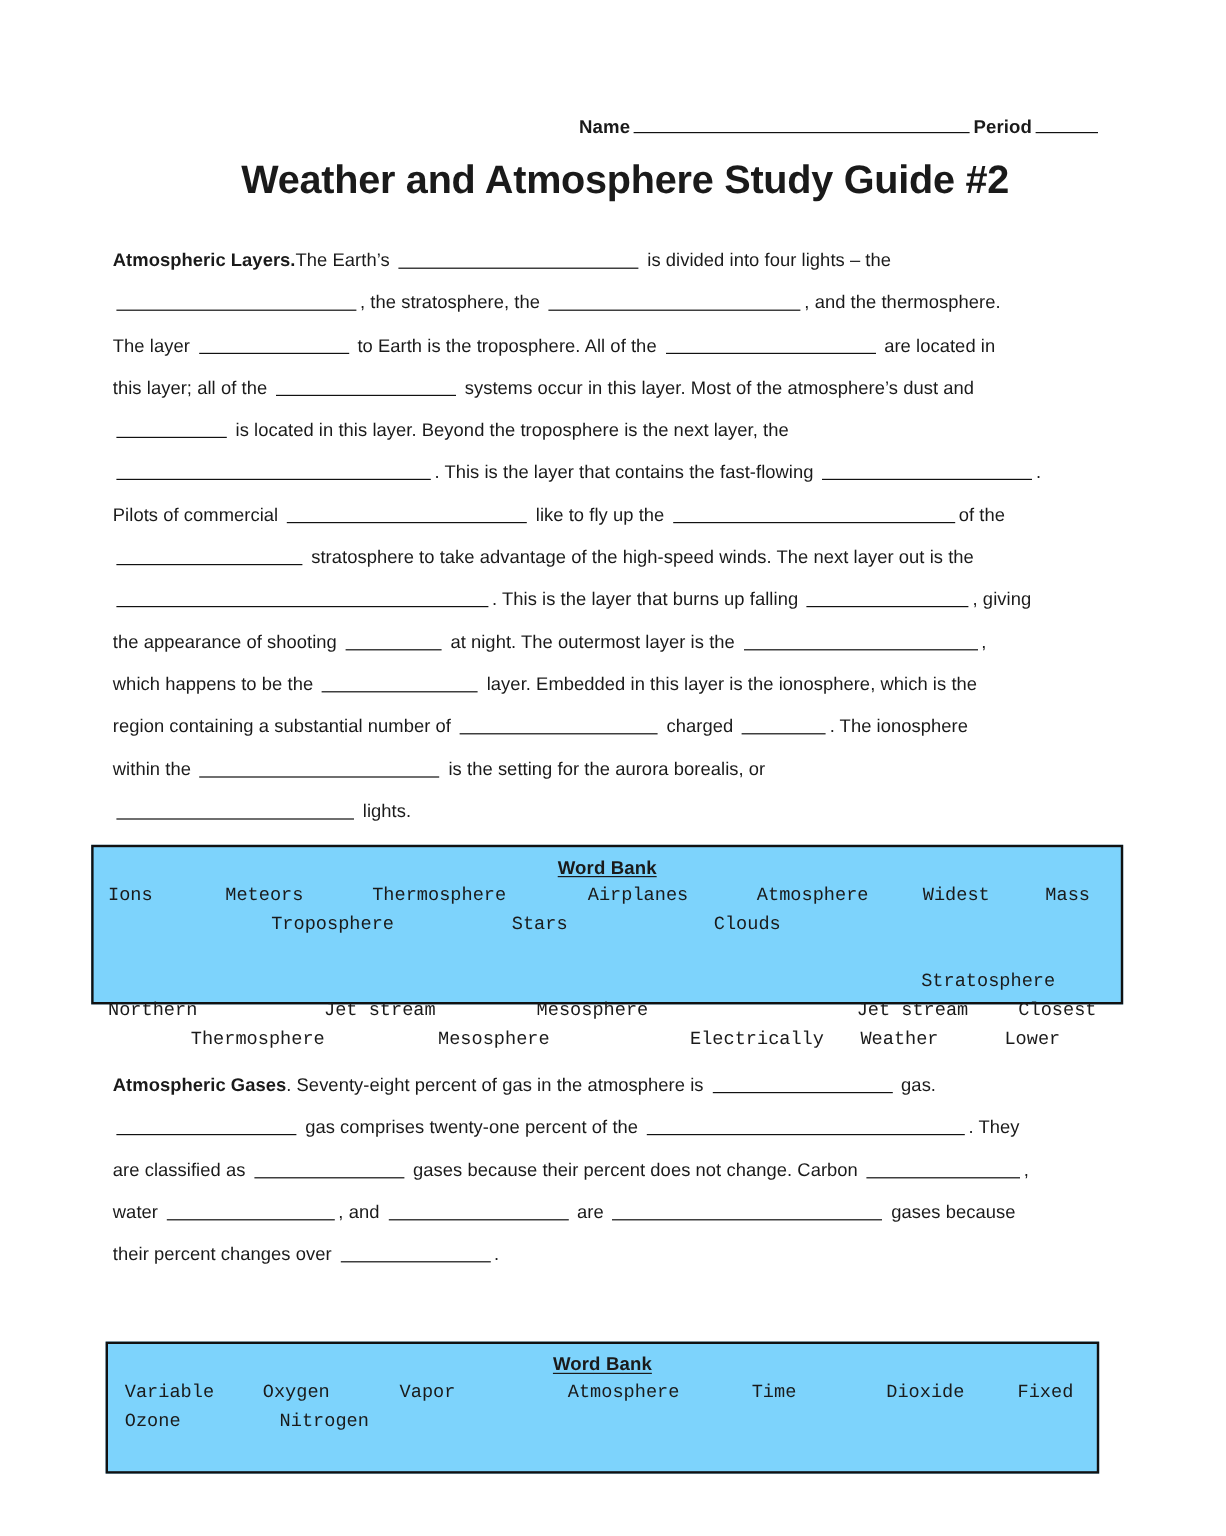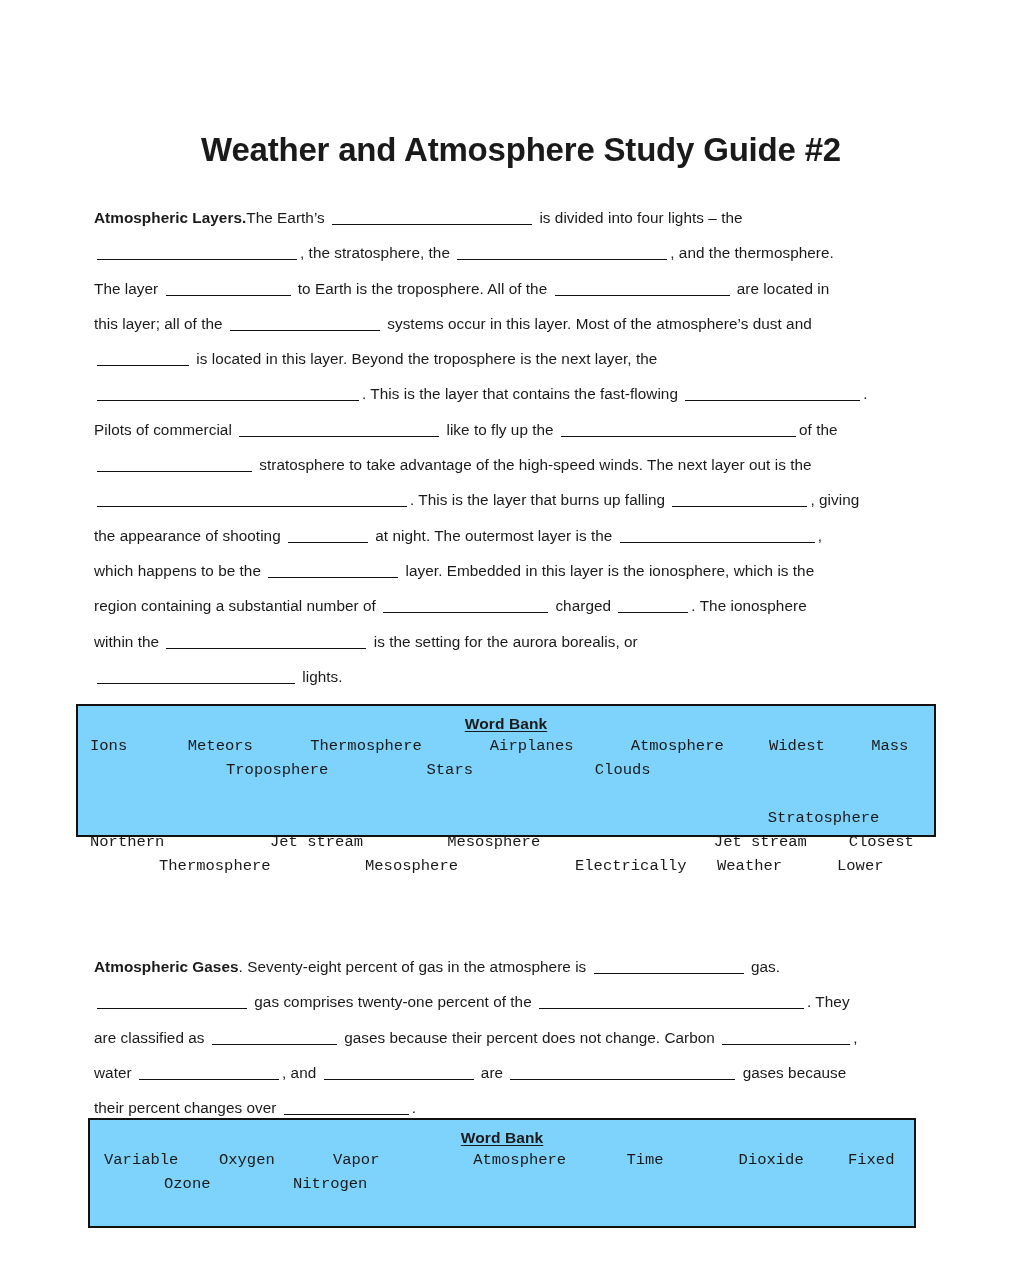--- a/index.html
+++ b/index.html
@@ -108,20 +108,26 @@
 
   
   #wordbank-2 { left: 88px; top: 1118px; width: 828px; height: 110px; }
   #wordbank-2 .wb-rows { padding: 1px 10px 0 14px; }
 </style>
 </head>
 <body>
 
 <div class="page">
 
+  <div class="name-row">
+    <span class="lbl">Name</span>
+    <span class="blank" style="width:280px"></span>
+    <span class="lbl">Period</span>
+    <span class="blank" style="width:52px"></span>
+  </div>
 
   <div class="doc-title">Weather and Atmosphere Study Guide #2</div>
 
   <div class="para" id="section-0" style="top:200px">
       <div class="line"><span class="sec-head">Atmospheric Layers.</span><span>The Earth’s </span><span class="blank" style="width: 200px;"></span><span> is divided into four lights – the</span></div>
       <div class="line"><span class="blank" style="width: 200px;"></span><span>, the stratosphere, the </span><span class="blank" style="width: 210px;"></span><span>, and the thermosphere.</span></div>
       <div class="line"><span>The layer </span><span class="blank" style="width: 125px;"></span><span> to Earth is the troposphere. All of the </span><span class="blank" style="width: 175px;"></span><span> are located in</span></div>
       <div class="line"><span>this layer; all of the </span><span class="blank" style="width: 150px;"></span><span> systems occur in this layer. Most of the atmosphere’s dust and</span></div>
       <div class="line"><span class="blank" style="width: 92px;"></span><span> is located in this layer. Beyond the troposphere is the next layer, the</span></div>
       <div class="line"><span class="blank" style="width: 262px;"></span><span>. This is the layer that contains the fast-flowing </span><span class="blank" style="width: 175px;"></span><span>.</span></div>
@@ -163,40 +169,40 @@
         <div class="wb-row">
           <span class="wb-word" style="width: 206px; margin-left: 69px;">Thermosphere</span>
           <span class="wb-word" style="width: 210px;">Mesosphere</span>
           <span class="wb-word" style="width: 142px;">Electrically</span>
           <span class="wb-word" style="width: 120px;">Weather</span>
           <span class="wb-word" style="width: 70px;">Lower</span>
         </div>
       </div>
   </div>
 
-  <div class="para" id="section-1" style="top:949px">
+  <div class="para" id="section-1" style="top:887px">
       <div class="line"><span class="sec-head">Atmospheric Gases</span><span>. Seventy-eight percent of gas in the atmosphere is </span><span class="blank" style="width: 150px;"></span><span> gas.</span></div>
       <div class="line"><span class="blank" style="width: 150px;"></span><span> gas comprises twenty-one percent of the </span><span class="blank" style="width: 265px;"></span><span>. They</span></div>
       <div class="line"><span>are classified as </span><span class="blank" style="width: 125px;"></span><span> gases because their percent does not change. Carbon </span><span class="blank" style="width: 128px;"></span><span>,</span></div>
       <div class="line"><span>water </span><span class="blank" style="width: 140px;"></span><span>, and </span><span class="blank" style="width: 150px;"></span><span> are </span><span class="blank" style="width: 225px;"></span><span> gases because</span></div>
       <div class="line"><span>their percent changes over </span><span class="blank" style="width: 125px;"></span><span>.</span></div>
     </div>
 
   <div class="wordbank" id="wordbank-2">
     <div class="wb-title">Word Bank</div>
     <div class="wb-rows" id="wb-rows-2">
         <div class="wb-row">
           <span class="wb-word" style="width: 123px;">Variable</span>
           <span class="wb-word" style="width: 122px;">Oxygen</span>
           <span class="wb-word" style="width: 150px;">Vapor</span>
           <span class="wb-word" style="width: 164px;">Atmosphere</span>
           <span class="wb-word" style="width: 120px;">Time</span>
           <span class="wb-word" style="width: 117px;">Dioxide</span>
           <span class="wb-word" style="width: 60px;">Fixed</span>
         </div>
         <div class="wb-row">
-          <span class="wb-word" style="width: 129px; margin-left: 60px;">Ozone</span>
+          <span class="wb-word" style="width: 129px; ">Ozone</span>
           <span class="wb-word" style="width: 100px;">Nitrogen</span>
         </div>
       </div>
   </div>
 
 </div>
 
 </body></html>

